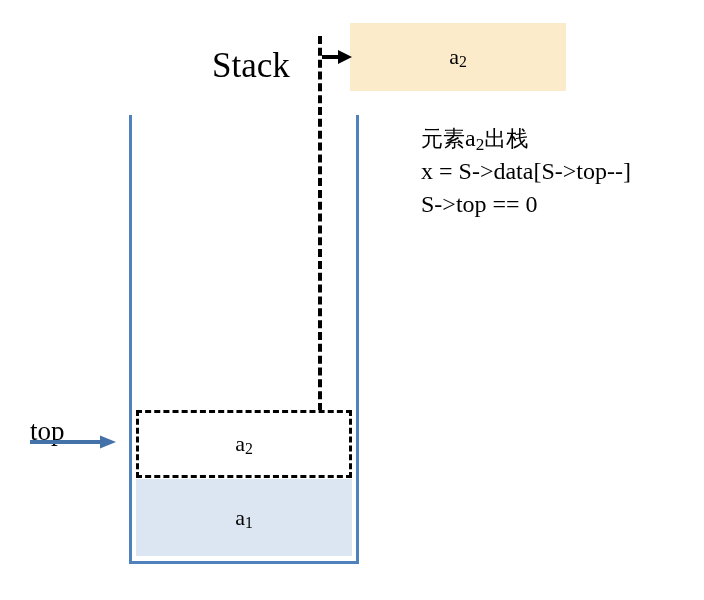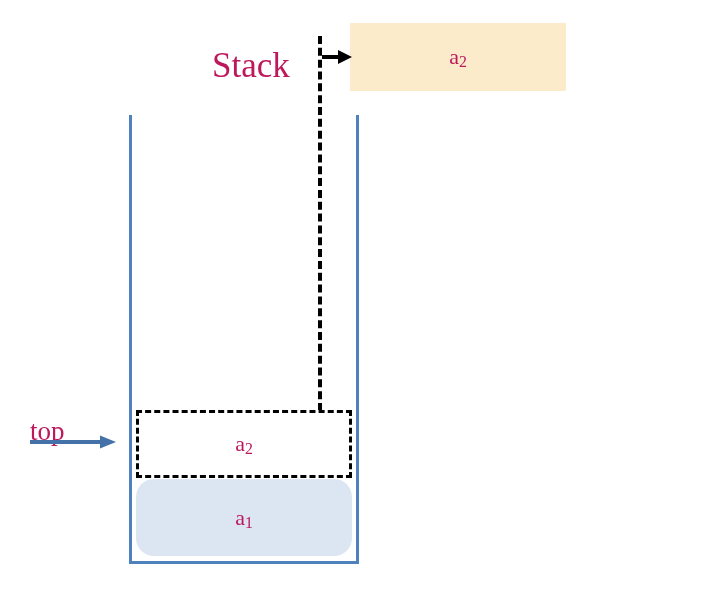--- a/index.html
+++ b/index.html
@@ -7,21 +7,21 @@
     padding: 0;
     background: #ffffff;
   }
   #canvas {
     position: relative;
     width: 704px;
     height: 600px;
     background: #ffffff;
     overflow: hidden;
     font-family: "Liberation Serif", "DejaVu Serif", serif;
-    color: #be185d;
+    color: #000000;
   }
 
   
   #stack-container {
     position: absolute;
     left: 129px;
     top: 115px;
     width: 230px;
     height: 449px;
     border-left: 3px solid #4F81BD;
@@ -125,21 +125,20 @@
     position: absolute;
     left: 136px;
     top: 479px;
     width: 216px;
     height: 77px;
     background: #DCE6F2;
     display: flex;
     align-items: center;
     justify-content: center;
     font-size: 22px;
-    border-radius: 18px;
   }
 
   sub {
     font-size: 0.72em;
     vertical-align: -0.22em;
     line-height: 0;
   }
 </style>
 </head>
 <body>
@@ -153,20 +152,25 @@
   <div id="popped-box">
     <span><span>a</span><sub>2</sub></span>
   </div>
 
   <div id="pop-path-vertical"></div>
   <svg id="pop-arrow" viewBox="0 0 30 18">
     <path d="M0 9 H20" stroke="#000000" stroke-width="4" fill="none"></path>
     <path d="M30 9 L16 2 L16 16 Z" fill="#000000"></path>
   </svg>
 
+  <div id="annotation">
+    <span class="ann-line"><span class="cjk">元素</span><span>a</span><sub>2</sub><span class="cjk">出栈</span></span>
+    <span class="ann-line">x = S-&gt;data[S-&gt;top--]</span>
+    <span class="ann-line">S-&gt;top == 0</span>
+  </div>
 
   <div id="top-label">top</div>
   <svg id="top-arrow" viewBox="0 0 86 18">
     <path d="M0 9 H72" stroke="#4472A8" stroke-width="4" fill="none"></path>
     <path d="M86 9 L70 2.5 L70 15.5 Z" fill="#4472A8"></path>
   </svg>
 
   <div id="cell-a2">
     <span><span>a</span><sub>2</sub></span>
   </div>

